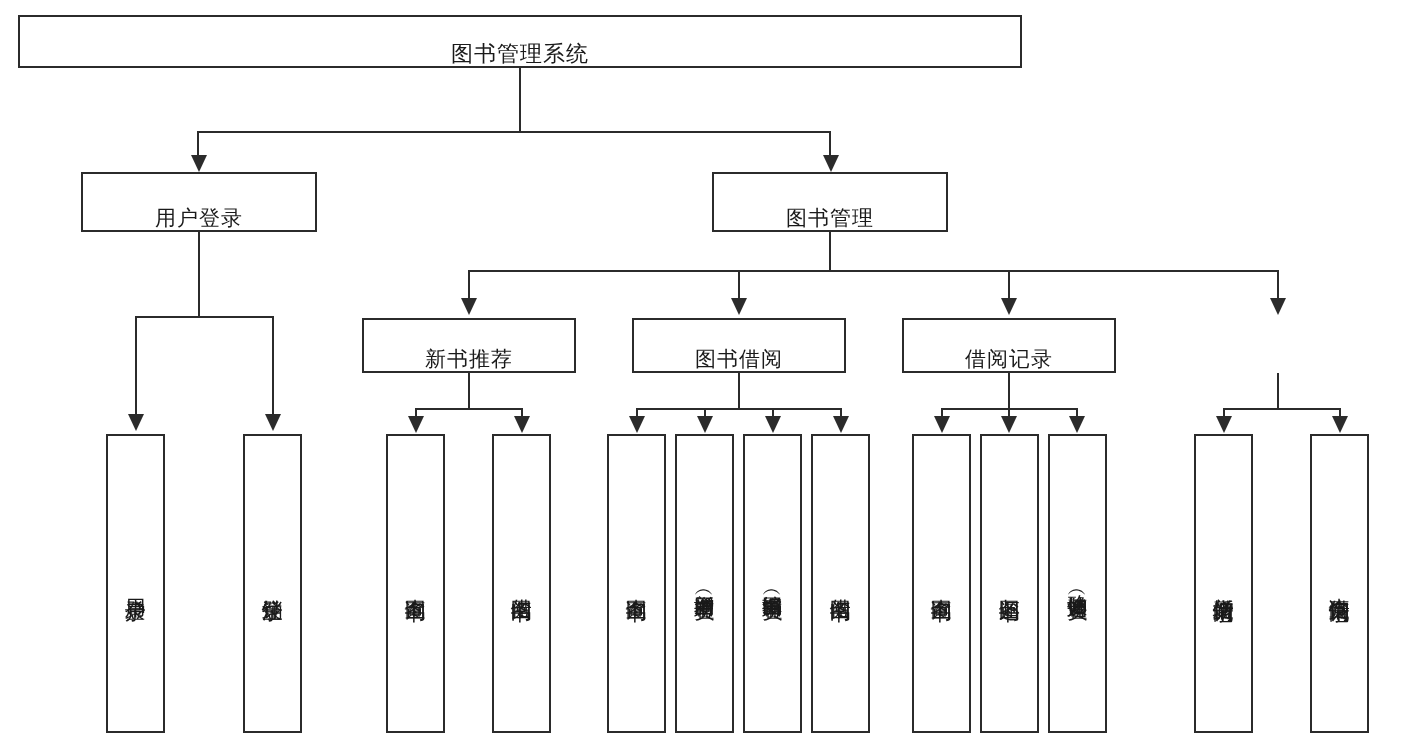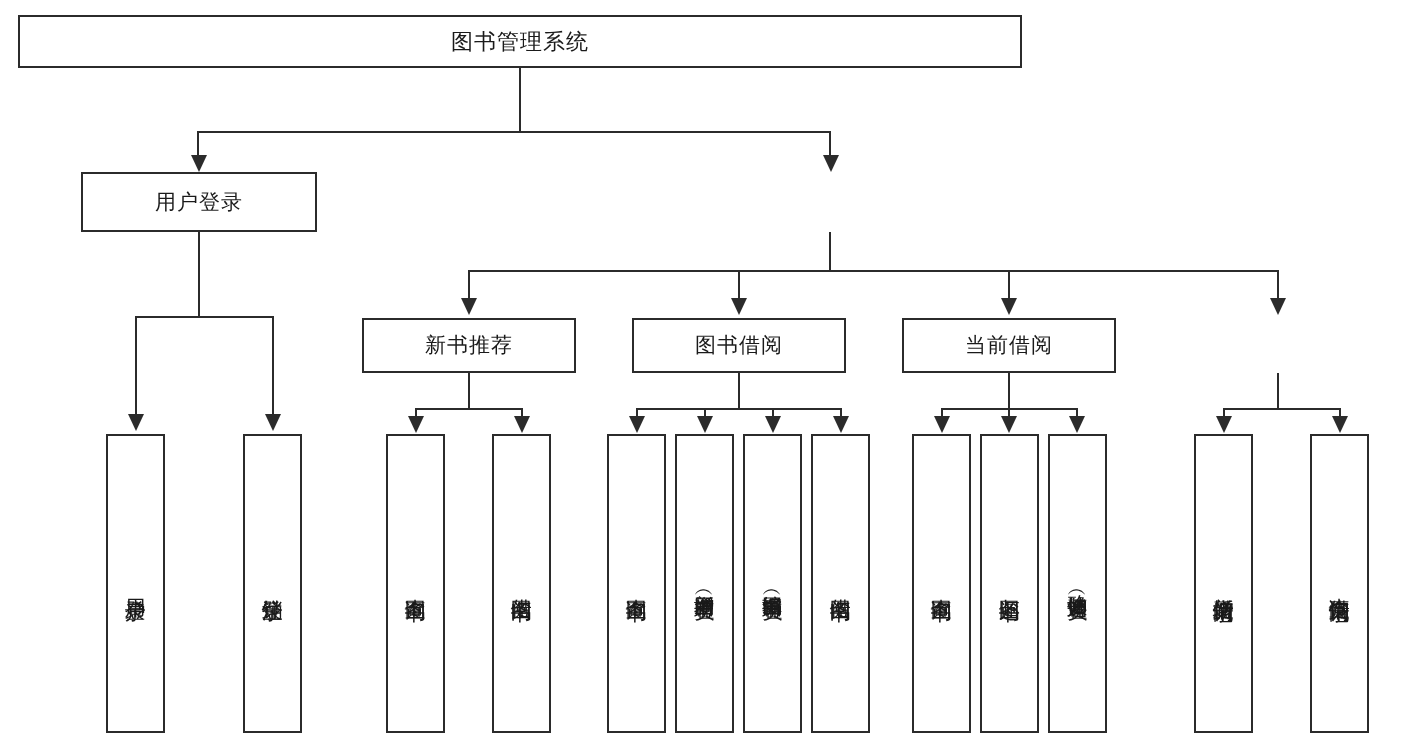--- a/index.html
+++ b/index.html
@@ -18,21 +18,21 @@
     background: #ffffff;
     overflow: hidden;
   }
   
   .node {
     position: absolute;
     box-sizing: border-box;
     border: 2px solid #2b2b2b;
     background: #ffffff;
     display: flex;
-    align-items: center;
+    align-items: flex-end;
     justify-content: center;
     color: #1a1a1a;
   }
   .node-label {
     font-size: 21px;
     line-height: 1.15;
     letter-spacing: 1px;
     white-space: nowrap;
     color: #1a1a1a;
   }
@@ -116,20 +116,23 @@
 
   <div class="hline" style="left:197px; top:131px; width:634px;"></div>
 
   <div class="vline" style="left:197px; top:131px; height:26px;"></div>
   <div class="arrow" style="left:191px; top:155px;"></div>
   <div class="vline" style="left:829px; top:131px; height:26px;"></div>
   <div class="arrow" style="left:823px; top:155px;"></div>
 
   <div class="node" id="node-user-login">
     <span class="node-label">用户登录</span>
+  </div>
+  <div class="node" id="node-book-manage">
+    <span class="node-label">图书管理</span>
   </div>
 
   <div class="vline" style="left:198px; top:232px; height:84px;"></div>
   <div class="hline" style="left:135px; top:316px; width:138px;"></div>
   <div class="vline" style="left:135px; top:316px; height:100px;"></div>
   <div class="arrow" style="left:128px; top:414px;"></div>
   <div class="vline" style="left:272px; top:316px; height:100px;"></div>
   <div class="arrow" style="left:265px; top:414px;"></div>
 
   <div class="vline" style="left:829px; top:232px; height:38px;"></div>
@@ -143,21 +146,21 @@
   <div class="vline" style="left:1277px; top:270px; height:30px;"></div>
   <div class="arrow" style="left:1270px; top:298px;"></div>
 
   <div class="node" id="node-new-book">
     <span class="node-label">新书推荐</span>
   </div>
   <div class="node" id="node-borrow">
     <span class="node-label">图书借阅</span>
   </div>
   <div class="node" id="node-current">
-    <span class="node-label">当前借阅</span>
+    <span class="node-label">借阅记录</span>
   </div>
 
   <div class="vline" style="left:468px; top:373px; height:35px;"></div>
   <div class="hline" style="left:415px; top:408px; width:108px;"></div>
   <div class="vline" style="left:415px; top:408px; height:10px;"></div>
   <div class="arrow" style="left:408px; top:416px;"></div>
   <div class="vline" style="left:521px; top:408px; height:10px;"></div>
   <div class="arrow" style="left:514px; top:416px;"></div>
 
   <div class="vline" style="left:738px; top:373px; height:35px;"></div>

